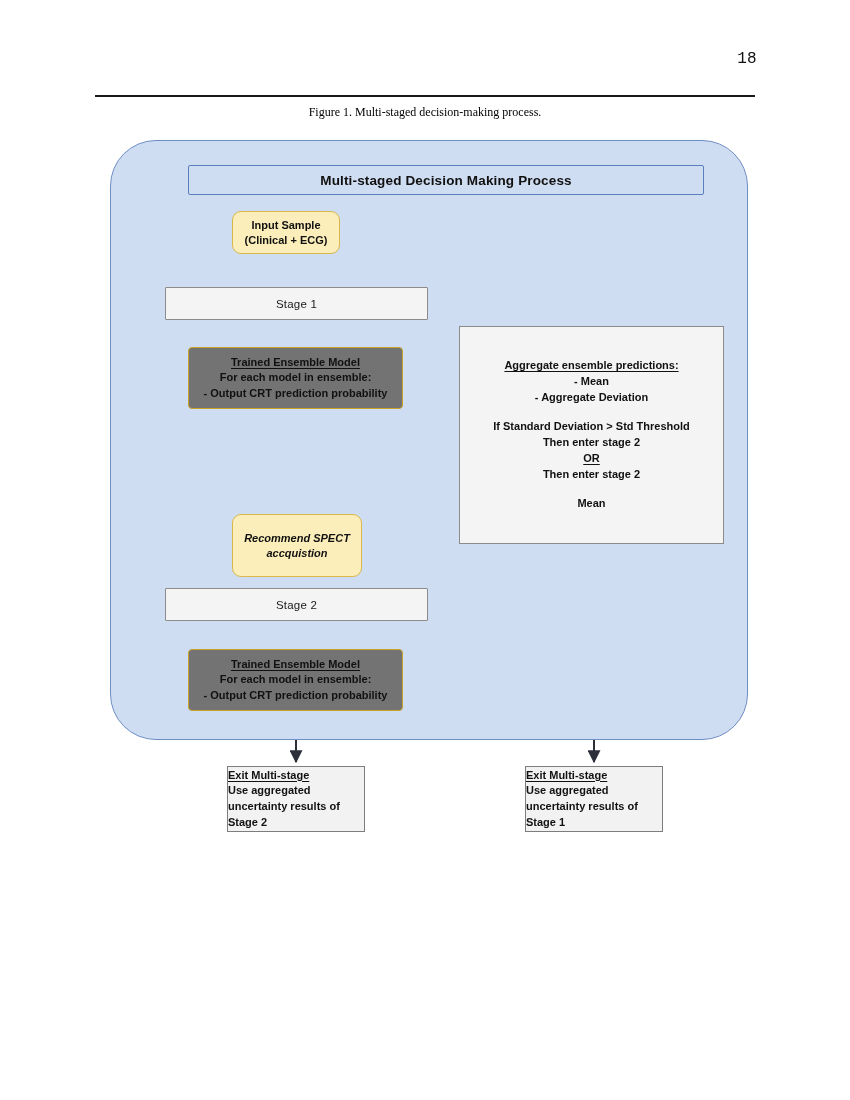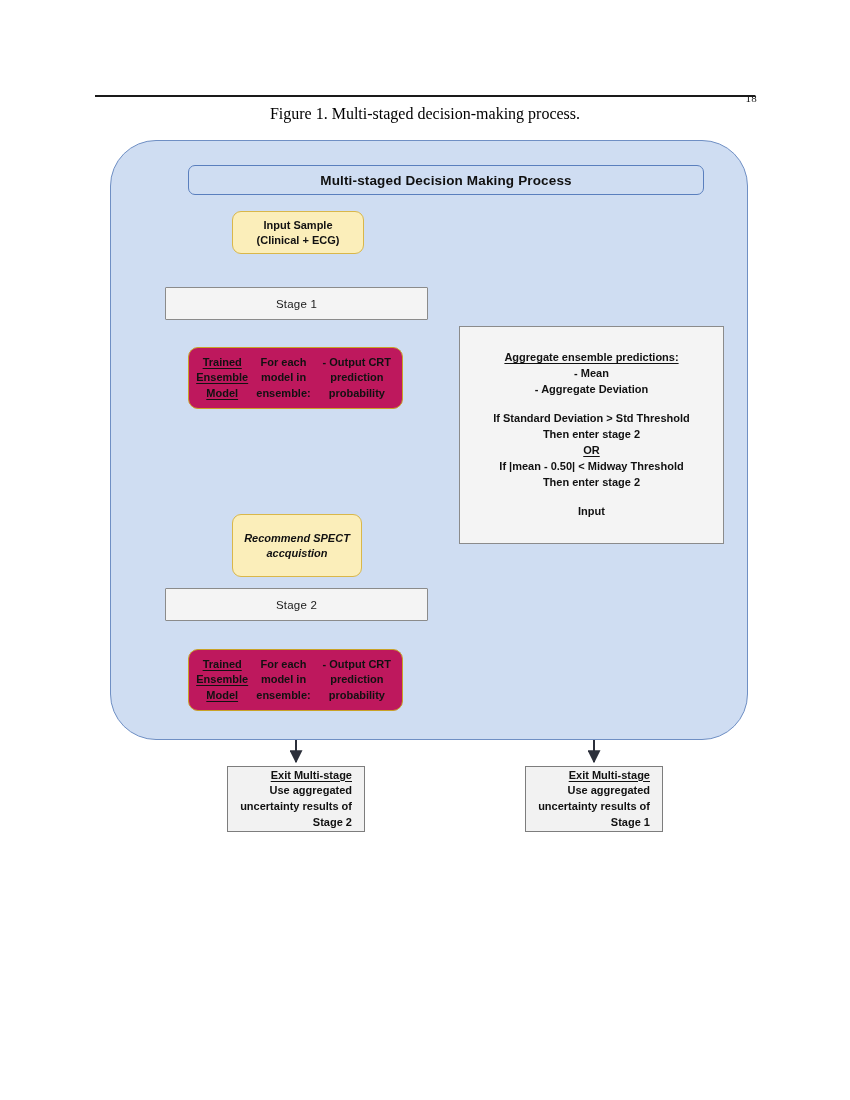--- a/index.html
+++ b/index.html
@@ -14,42 +14,41 @@
     position: relative;
     font-family: "Liberation Sans", sans-serif;
     -webkit-font-smoothing: antialiased;
   }
 
   
   #page-number {
     position: absolute;
     top: 50px;
     right: 93px;
-    font-family: Liberation Serif, serif;
-    font-size: 11px;
+    font-family: Liberation Mono, monospace;
+    font-size: 16px;
     color: #111;
     letter-spacing: .3px;
-    margin-top: 42px;
   }
   #header-rule {
     position: absolute;
     left: 95px;
     top: 95px;
     width: 660px;
     height: 0;
     border-top: 2px solid #1a1a1a;
   }
   #figure-caption {
     position: absolute;
     left: 0;
     top: 105px;
     width: 850px;
     text-align: center;
     font-family: "Liberation Serif", serif;
-    font-size: 16px;
+    font-size: 12px;
     color: #000;
   }
 
   
   #diagram {
     position: absolute;
     left: 0;
     top: 0;
     width: 850px;
     height: 1100px;
@@ -77,21 +76,21 @@
   }
 
   
   #panel-title {
     left: 188px;
     top: 165px;
     width: 516px;
     height: 30px;
     background: #cfddf2;
     border: 1.4px solid #5a7fbe;
-    border-radius: 7px;
+    border-radius: 2px;
     display: flex;
     align-items: center;
     justify-content: center;
   }
   #panel-title .t {
     font-size: 13.5px;
     font-weight: bold;
     color: #101010;
     letter-spacing: .15px;
   }
@@ -108,24 +107,25 @@
     text-align: center;
     font-size: 11px;
     font-weight: bold;
     color: #111;
     line-height: 1.32;
     padding: 2px 4px;
   }
 
   
   .peach-box {
-    background: #be185d;
+    background: #737373;
     border: 1.6px solid #c9a227;
-    border-radius: 10px;
-    display: flex;
+    border-radius: 4px;
+    display: flex;
+    flex-direction: column;
     align-items: center;
     justify-content: center;
     text-align: center;
     font-size: 11px;
     font-weight: bold;
     color: #111;
     line-height: 1.38;
     padding: 3px 5px;
   }
 
@@ -164,28 +164,28 @@
   }
   #aggregate-box .grp { width: 100%; }
   #aggregate-box .gap { height: 13px; }
 
   
   .exit-box {
     background: #f2f2f2;
     border: 1.5px solid #7d7d7d;
     display: flex;
     flex-direction: column;
-    align-items: flex-end;
+    align-items: flex-start;
     justify-content: center;
     text-align: center;
     font-size: 11px;
     font-weight: bold;
     color: #111;
     line-height: 1.42;
-    padding: 2px 12px;
+    padding: 2px 0;
   }
 
   .u { text-decoration: underline; text-underline-offset: 1.5px; }
   .line { display: block; }
 </style>
 </head>
 <body>
 
 <div id="page-number">18</div>
 <div id="header-rule"></div>
@@ -220,21 +220,21 @@
       <path d="M 232 230 L 145 230 L 145 604 L 162 604" marker-end="url(#arrow)"></path>
     </g>
   </svg>
 
   <div class="node" id="panel"></div>
 
   <div class="node" id="panel-title">
     <span class="t">Multi-staged Decision Making Process</span>
   </div>
 
-  <div class="node yellow-box" style="left:232px; top:211px; width:132px; height:43px;text-align:right;">
+  <div class="node yellow-box" style="left:232px; top:211px; width:108px; height:43px;text-align:right;">
     <span class="line">Input Sample</span>
     <span class="line">(Clinical + ECG)</span>
   </div>
 
   <div class="node stage-bar" style="left:165px; top:287px; width:263px; height:33px;">
     <span>Stage 1</span>
   </div>
 
   <div class="node peach-box" style="left:188px; top:347px; width:215px; height:62px;">
     <span class="line u">Trained Ensemble Model</span>
@@ -246,26 +246,25 @@
     <div class="grp">
       <span class="line u">Aggregate ensemble predictions:</span>
       <span class="line">- Mean</span>
       <span class="line">- Aggregate Deviation</span>
     </div>
     <div class="gap"></div>
     <div class="grp">
       <span class="line">If Standard Deviation &gt; Std Threshold</span>
       <span class="line">Then enter stage 2</span>
       <span class="line u">OR</span>
-      <span class="line">If |mean - 0.50| &lt; Midway Threshold</span>
       <span class="line">Then enter stage 2</span>
     </div>
     <div class="gap"></div>
     <div class="grp">
-      <span class="line">Input</span>
+      <span class="line">Mean</span>
     </div>
   </div>
 
   <div class="node yellow-box" style="left:232px; top:514px; width:130px; height:63px;font-style:italic;">
     <span class="line">Recommend SPECT</span>
     <span class="line">accquistion</span>
   </div>
 
   <div class="node stage-bar" style="left:165px; top:588px; width:263px; height:33px;">
     <span>Stage 2</span>

